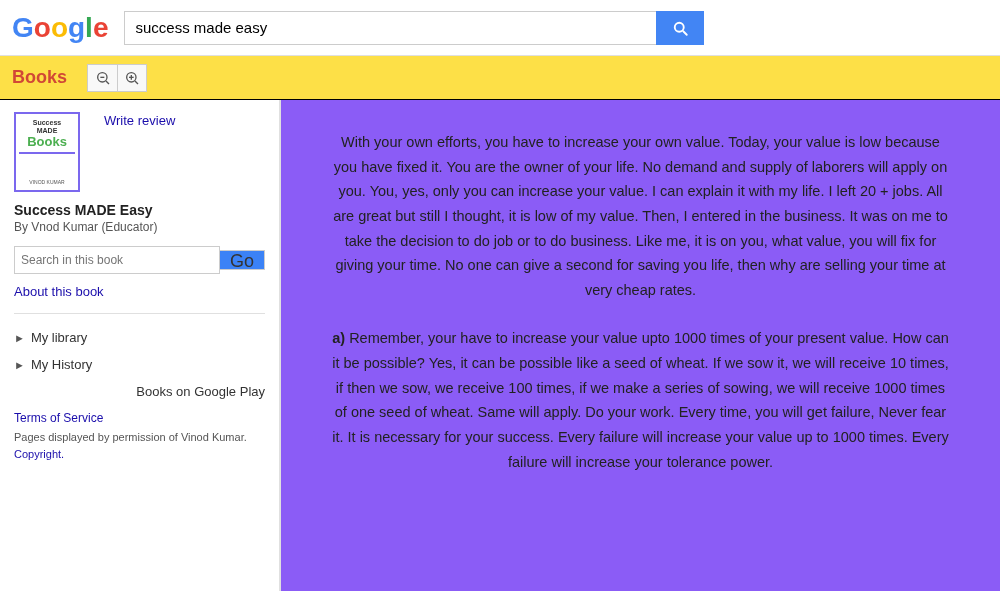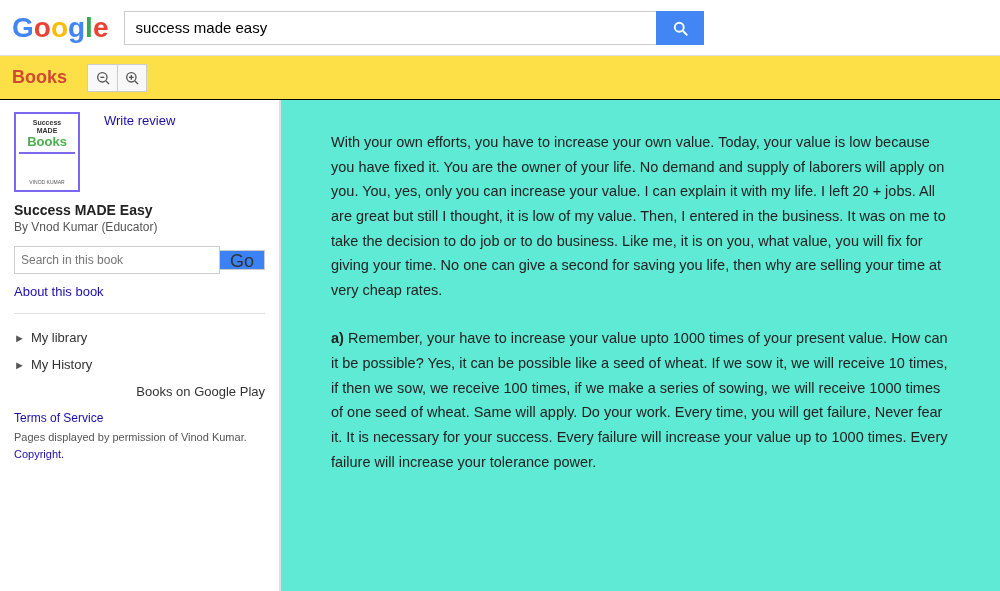--- a/index.html
+++ b/index.html
@@ -254,24 +254,25 @@
       line-height: 1.5;
     }
     #pages-permission a {
       color: #1a0dab;
       text-decoration: none;
     }
 
     
     #content-area {
       flex: 1;
-      background: #5eead4;
+      background: #8b5cf6;
       overflow-y: auto;
       padding: 30px 50px;
       border-left: 1px solid #e0e0e0;
+      text-align: center;
     }
     .content-paragraph {
       font-size: 14.5px;
       line-height: 1.7;
       color: #222;
       margin-bottom: 24px;
     }
     .bold-letter {
       font-weight: bold;
     }

